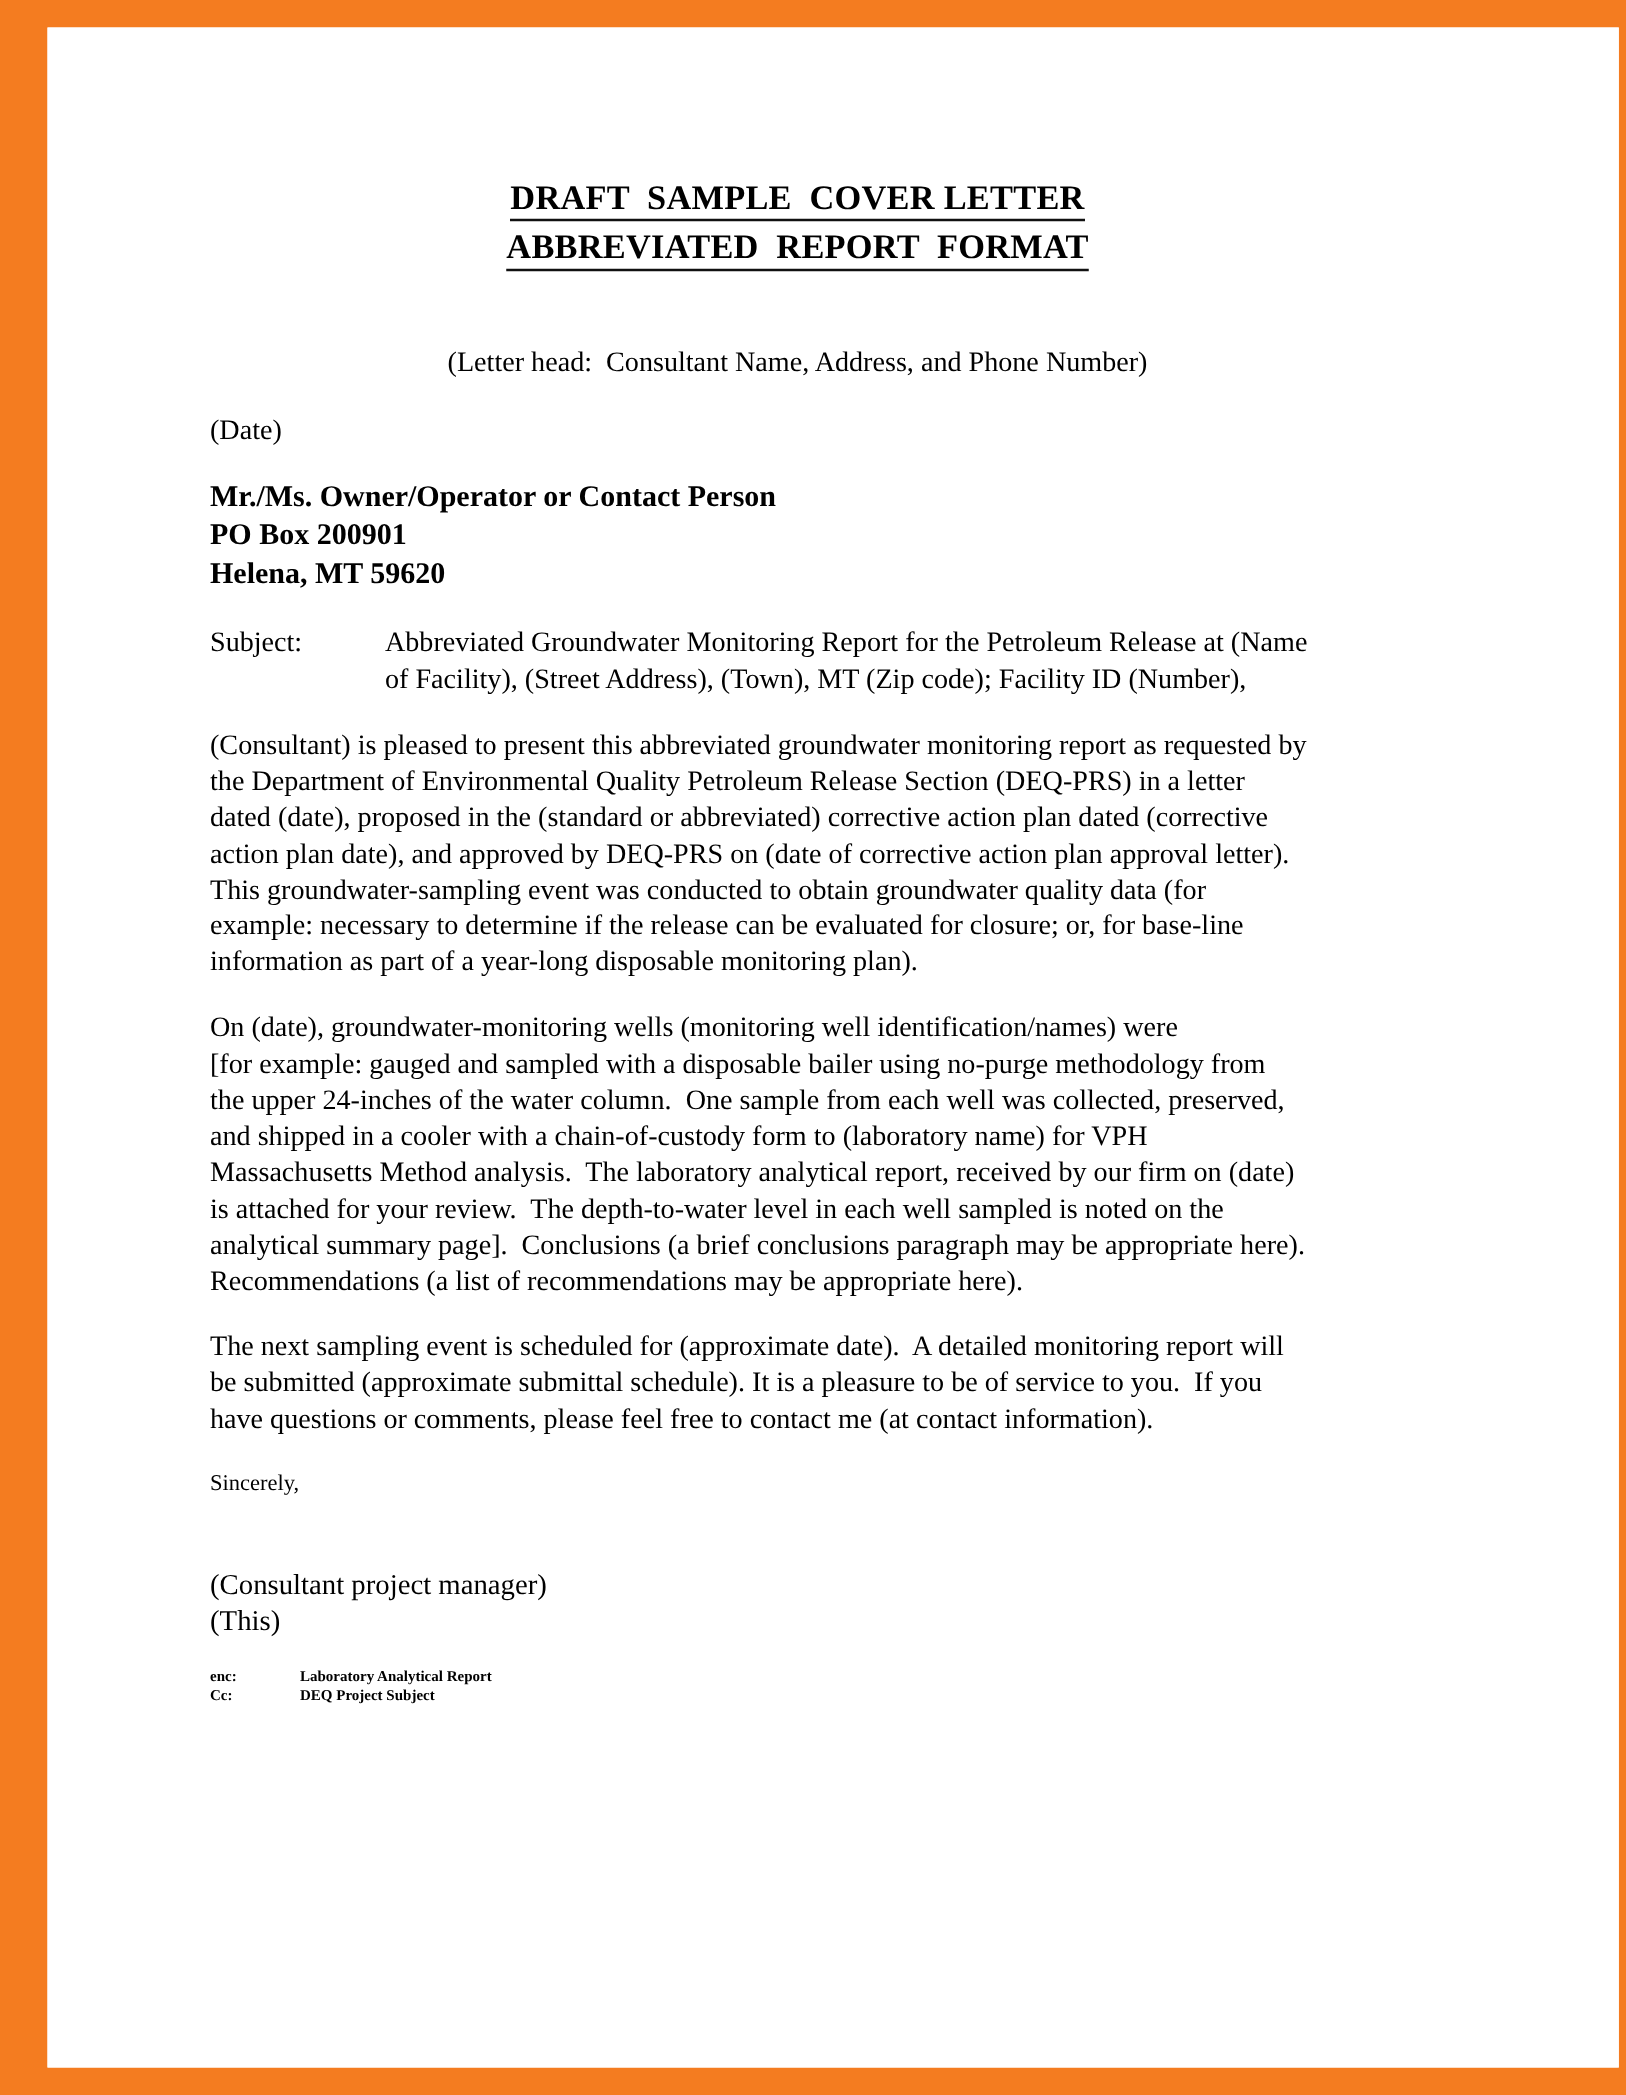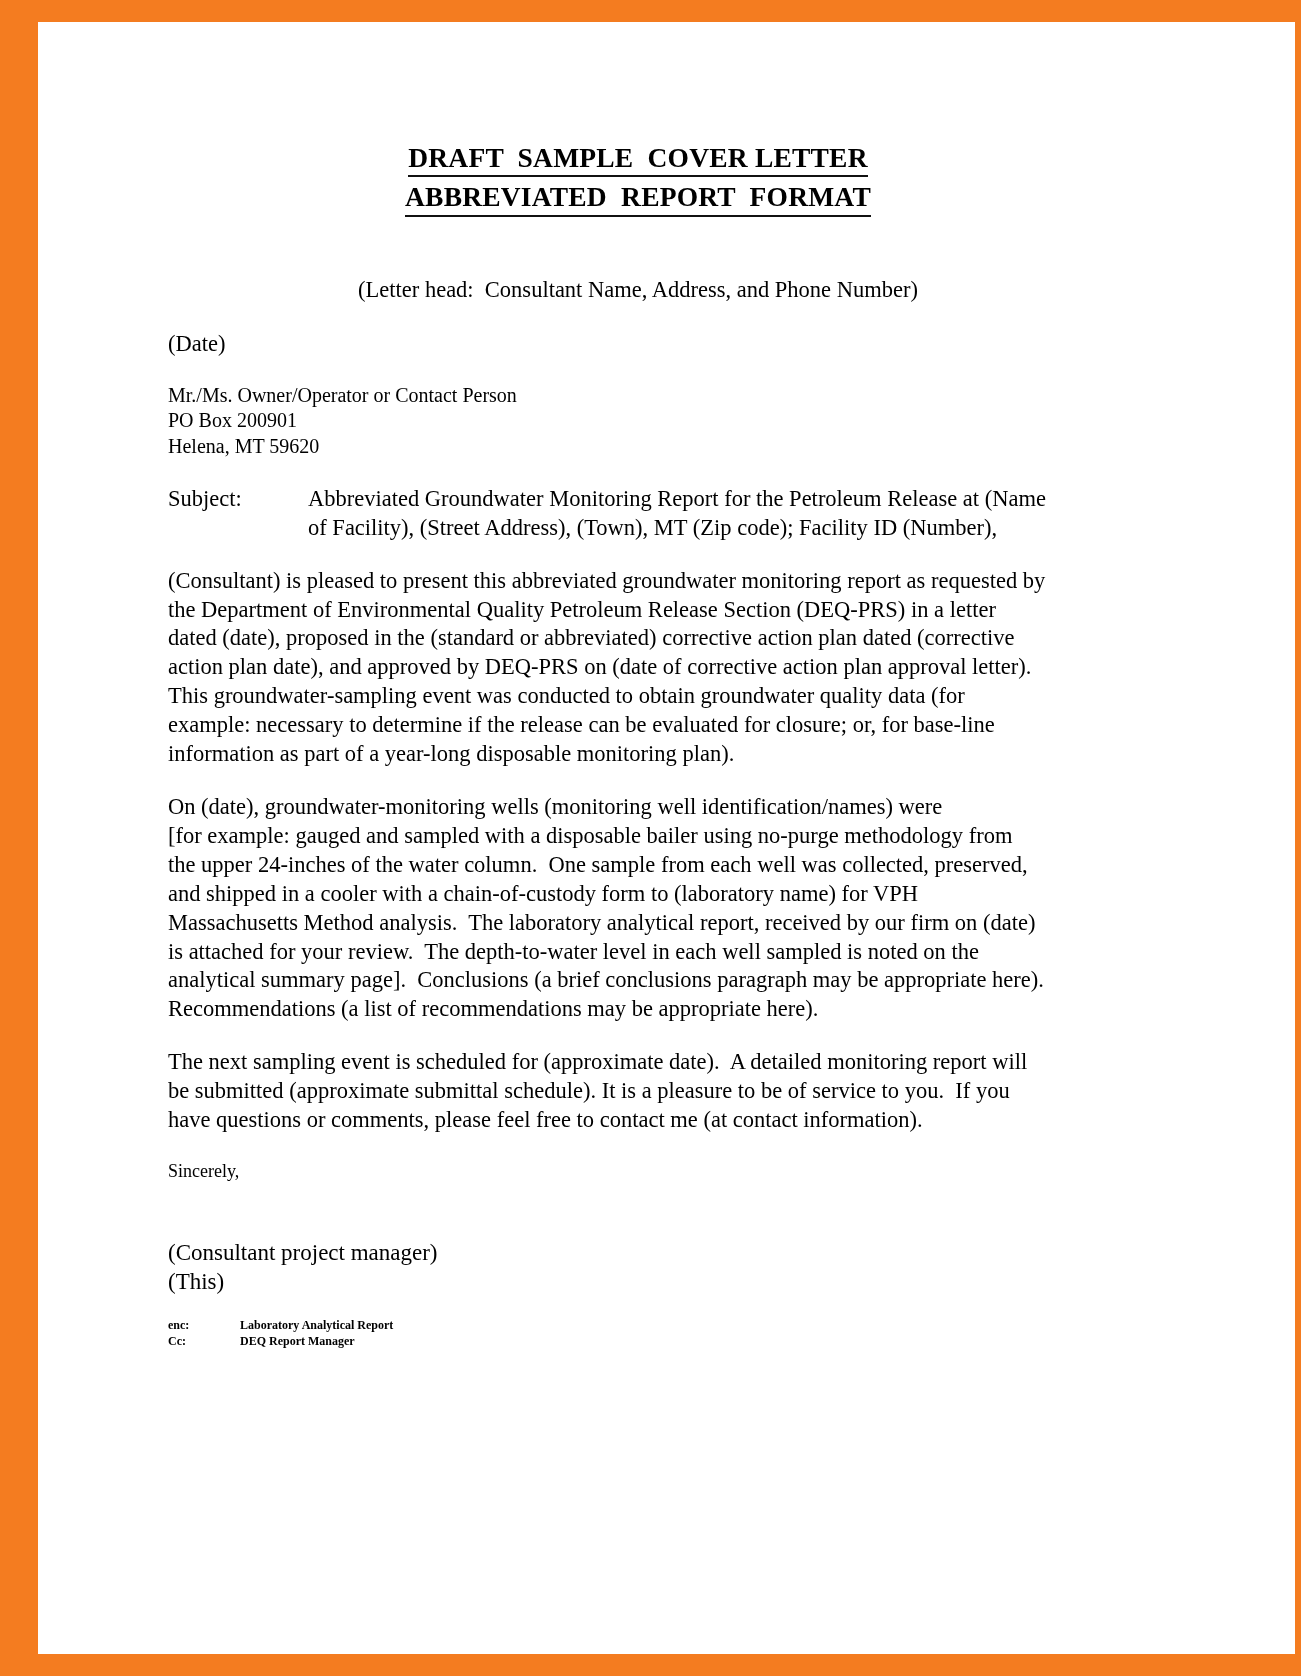--- a/index.html
+++ b/index.html
@@ -70,23 +70,24 @@
     margin-top: 60px;
     white-space: pre;
   }
 
   .date-line {
     font-size: 22.5px;
     margin-top: 28px;
   }
 
   .addr {
-    font-size: 20px;
+    font-size: 24px;
     margin-top: 26px;
     line-height: 1.27;
+    font-weight: bold;
   }
   .addr div { white-space: pre; }
 
   .subject-row {
     margin-top: 26px;
     display: flex;
     font-size: 22.5px;
     line-height: 1.28;
   }
   .subject-label {
@@ -205,20 +206,20 @@
           <div>(This)</div>
         </div>
 
         <div class="enc-block">
           <div class="enc-row">
             <div class="enc-key">enc:</div>
             <div class="enc-val">Laboratory Analytical Report</div>
           </div>
           <div class="enc-row">
             <div class="enc-key">Cc:</div>
-            <div class="enc-val">DEQ Report Manager</div>
+            <div class="enc-val">DEQ Project Subject</div>
           </div>
         </div>
 
       </div>
     </div>
   </div>
 </div>
 
 </body></html>

